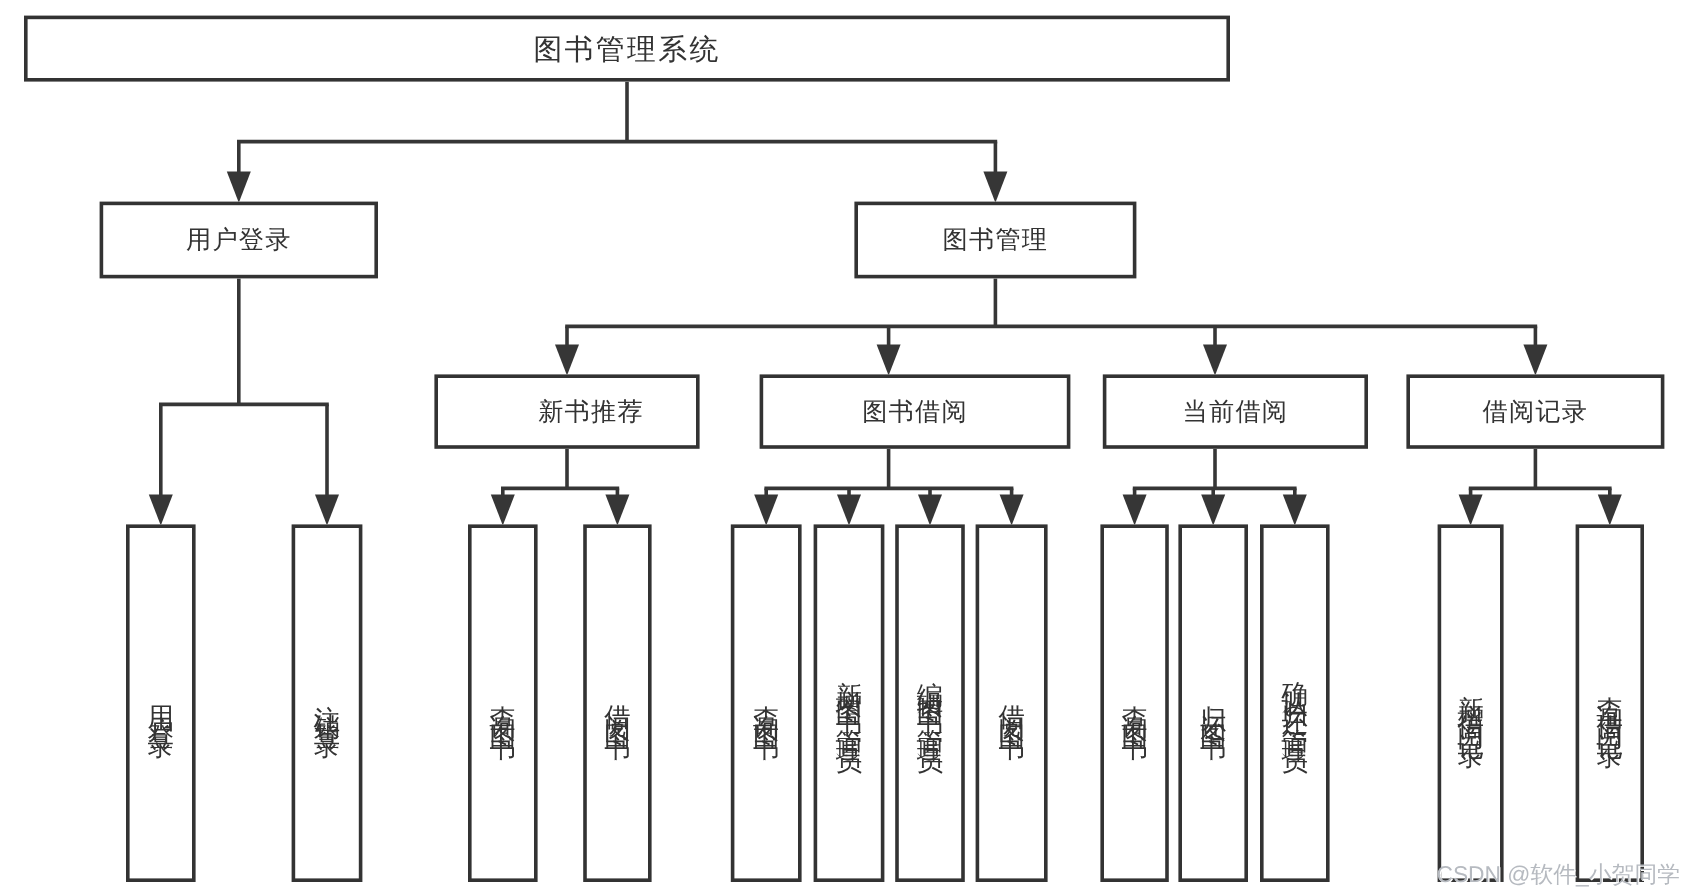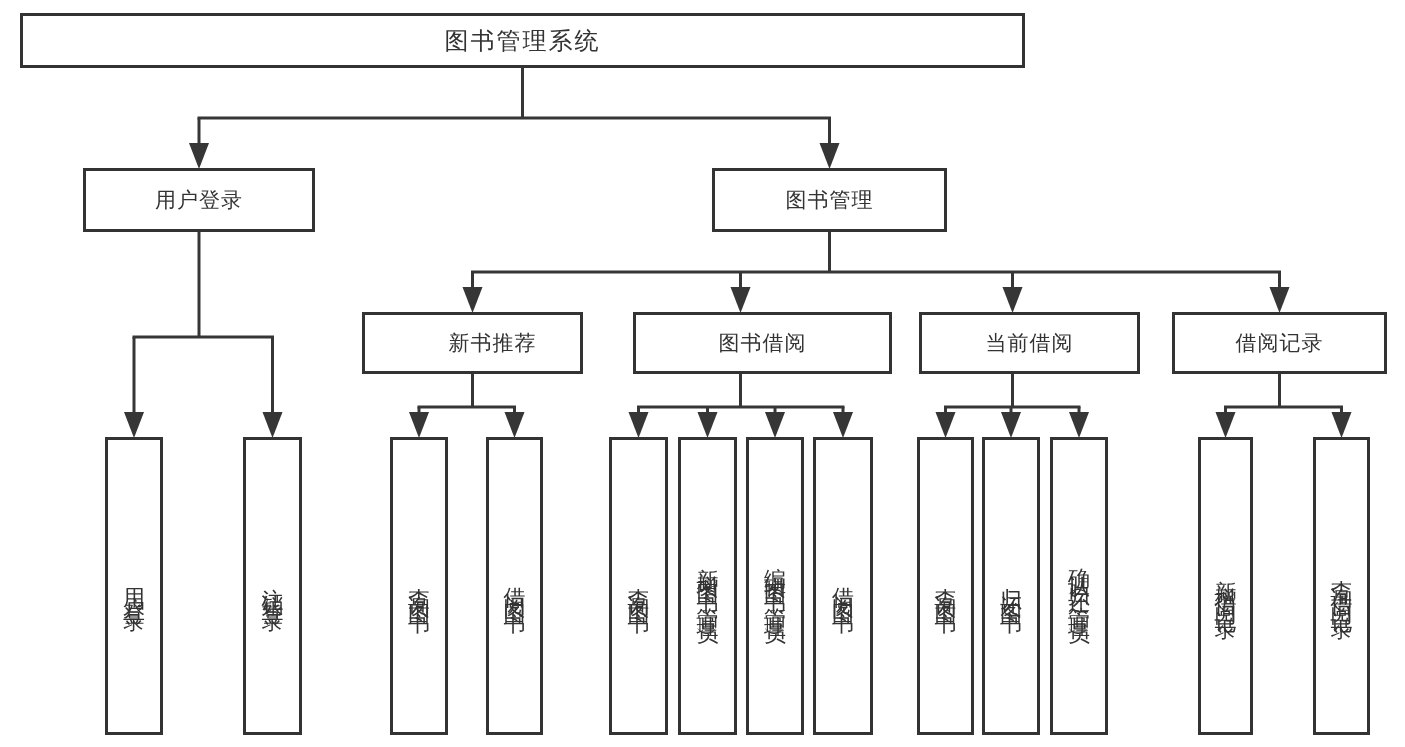--- a/index.html
+++ b/index.html
@@ -116,13 +116,14 @@
       <div class="node v" style="left: 609px; top: 437px; width: 59px; height: 298px; border-color: rgb(51, 51, 51); color: rgb(51, 51, 51);">查询图书</div>
       <div class="node v" style="left: 678px; top: 437px; width: 59px; height: 298px; border-color: rgb(51, 51, 51); color: rgb(51, 51, 51);">新增图书（管理员）</div>
       <div class="node v" style="left: 746px; top: 437px; width: 58px; height: 298px; border-color: rgb(51, 51, 51); color: rgb(51, 51, 51);">编辑图书（管理员）</div>
       <div class="node v" style="left: 813px; top: 437px; width: 60px; height: 298px; border-color: rgb(51, 51, 51); color: rgb(51, 51, 51);">借阅图书</div>
       <div class="node v" style="left: 917px; top: 437px; width: 57px; height: 298px; border-color: rgb(51, 51, 51); color: rgb(51, 51, 51);">查询图书</div>
       <div class="node v" style="left: 982px; top: 437px; width: 58px; height: 298px; border-color: rgb(51, 51, 51); color: rgb(51, 51, 51);">归还图书</div>
       <div class="node v" style="left: 1050px; top: 437px; width: 58px; height: 298px; border-color: rgb(51, 51, 51); color: rgb(51, 51, 51);">确认归还（管理员）</div>
       <div class="node v" style="left: 1198px; top: 437px; width: 55px; height: 298px; border-color: rgb(51, 51, 51); color: rgb(51, 51, 51);">新增借阅记录</div>
       <div class="node v" style="left: 1313px; top: 437px; width: 57px; height: 298px; border-color: rgb(51, 51, 51); color: rgb(51, 51, 51);">查询借阅记录</div>
     </div>
+  <div class="watermark">CSDN @软件_小贺同学</div>
 </div>
 
 </body></html>

